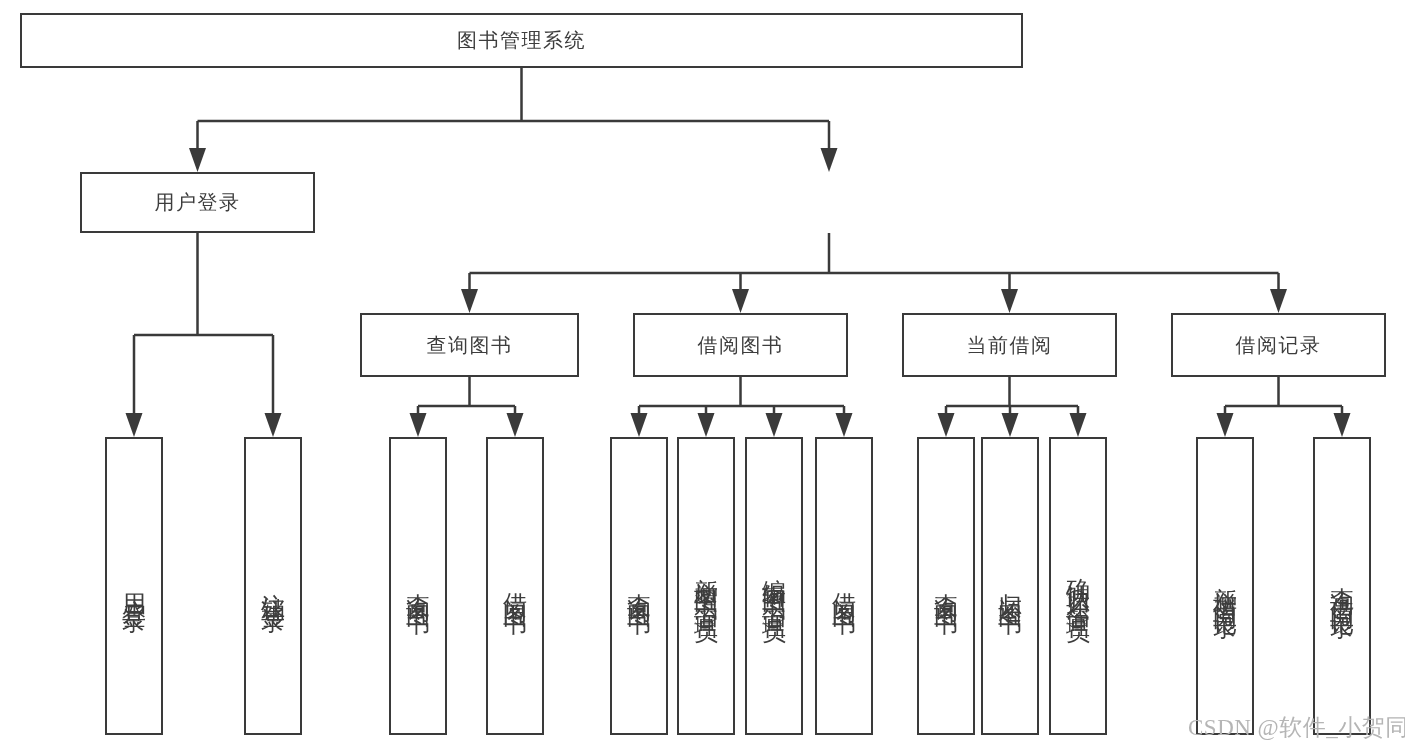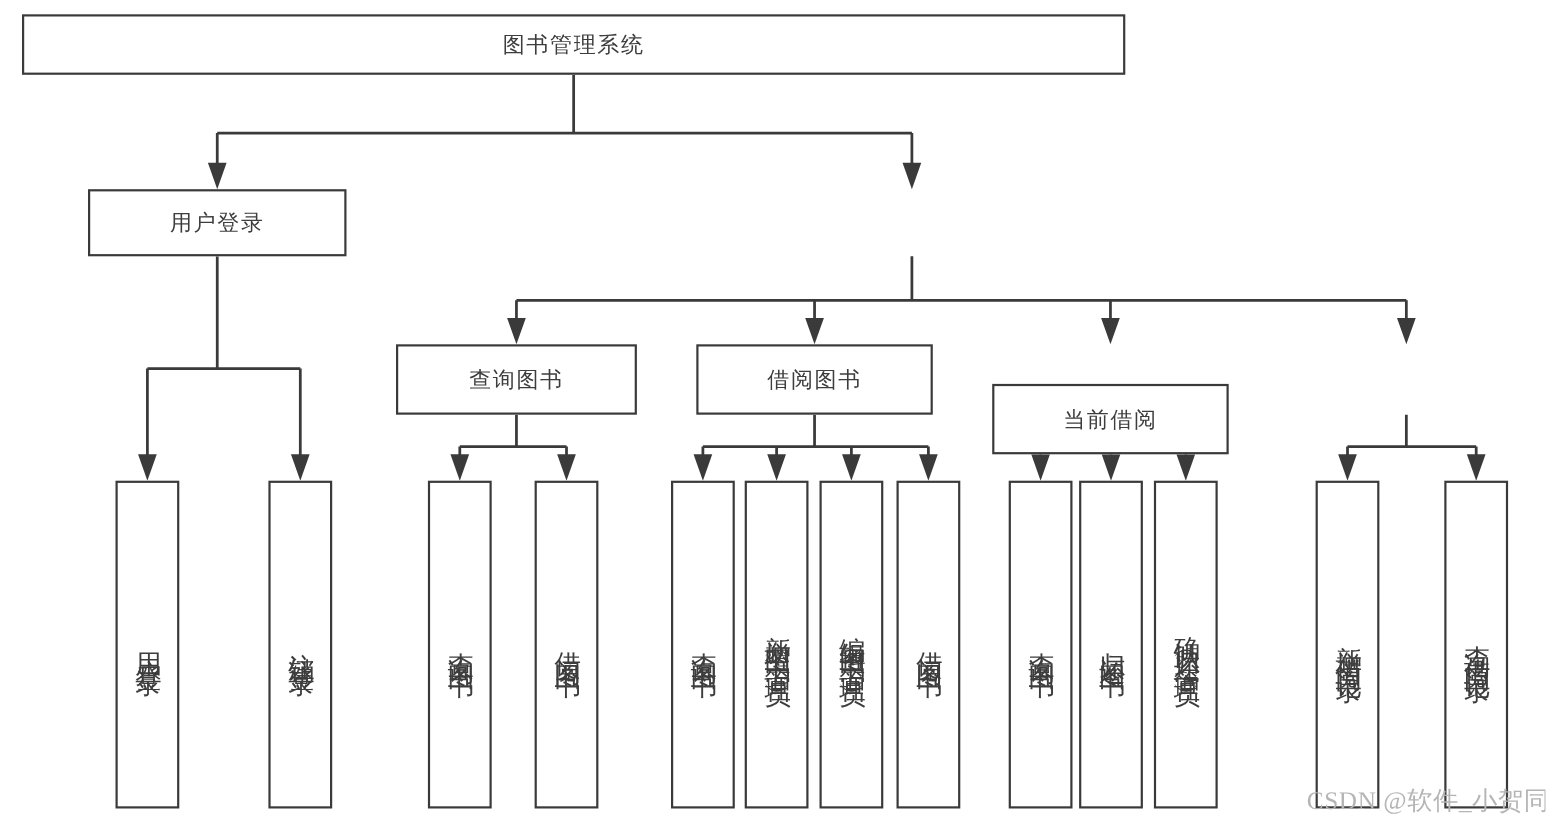--- a/index.html
+++ b/index.html
@@ -37,21 +37,21 @@
     letter-spacing:6px;
     line-height:1;
     width:58px;top:437px;height:298px;
   }
   
   #root{left:20px;top:13px;width:1003px;height:55px;}
   #l2a{left:80px;top:172px;width:235px;height:61px;}
   #l2b{left:710px;top:172px;width:238px;height:61px;}
   #l3a{left:360px;top:313px;width:219px;height:64px;}
   #l3b{left:633px;top:313px;width:215px;height:64px;}
-  #l3c{left:902px;top:313px;width:215px;height:64px;margin-top:36px;}
+  #l3c{left:902px;top:313px;width:215px;height:64px;}
   #l3d{left:1171px;top:313px;width:215px;height:64px;}
   
   #a1{left:105px;} #a2{left:244px;}
   #b1{left:389px;} #b2{left:486px;}
   #c1{left:610px;} #c2{left:677px;} #c3{left:745px;} #c4{left:815px;}
   #d1{left:917px;} #d2{left:981px;} #d3{left:1049px;}
   #e1{left:1196px;} #e2{left:1313px;}
   .watermark{
     position:absolute;
     left:1188px;top:712px;
@@ -117,20 +117,21 @@
     </g>
   </svg>
 
   <div class="node h" id="root">图书管理系统</div>
 
   <div class="node h" id="l2a">用户登录</div>
 
   <div class="node h" id="l3a">查询图书</div>
   <div class="node h" id="l3b">借阅图书</div>
   <div class="node h" id="l3c">当前借阅</div>
+  <div class="node h" id="l3d">借阅记录</div>
 
   <div class="node v" id="a1">用户登录</div>
   <div class="node v" id="a2">注销登录</div>
 
   <div class="node v" id="b1">查询图书</div>
   <div class="node v" id="b2">借阅图书</div>
 
   <div class="node v" id="c1">查询图书</div>
   <div class="node v" id="c2">新增图书（管理员）</div>
   <div class="node v" id="c3">编辑图书（管理员）</div>

